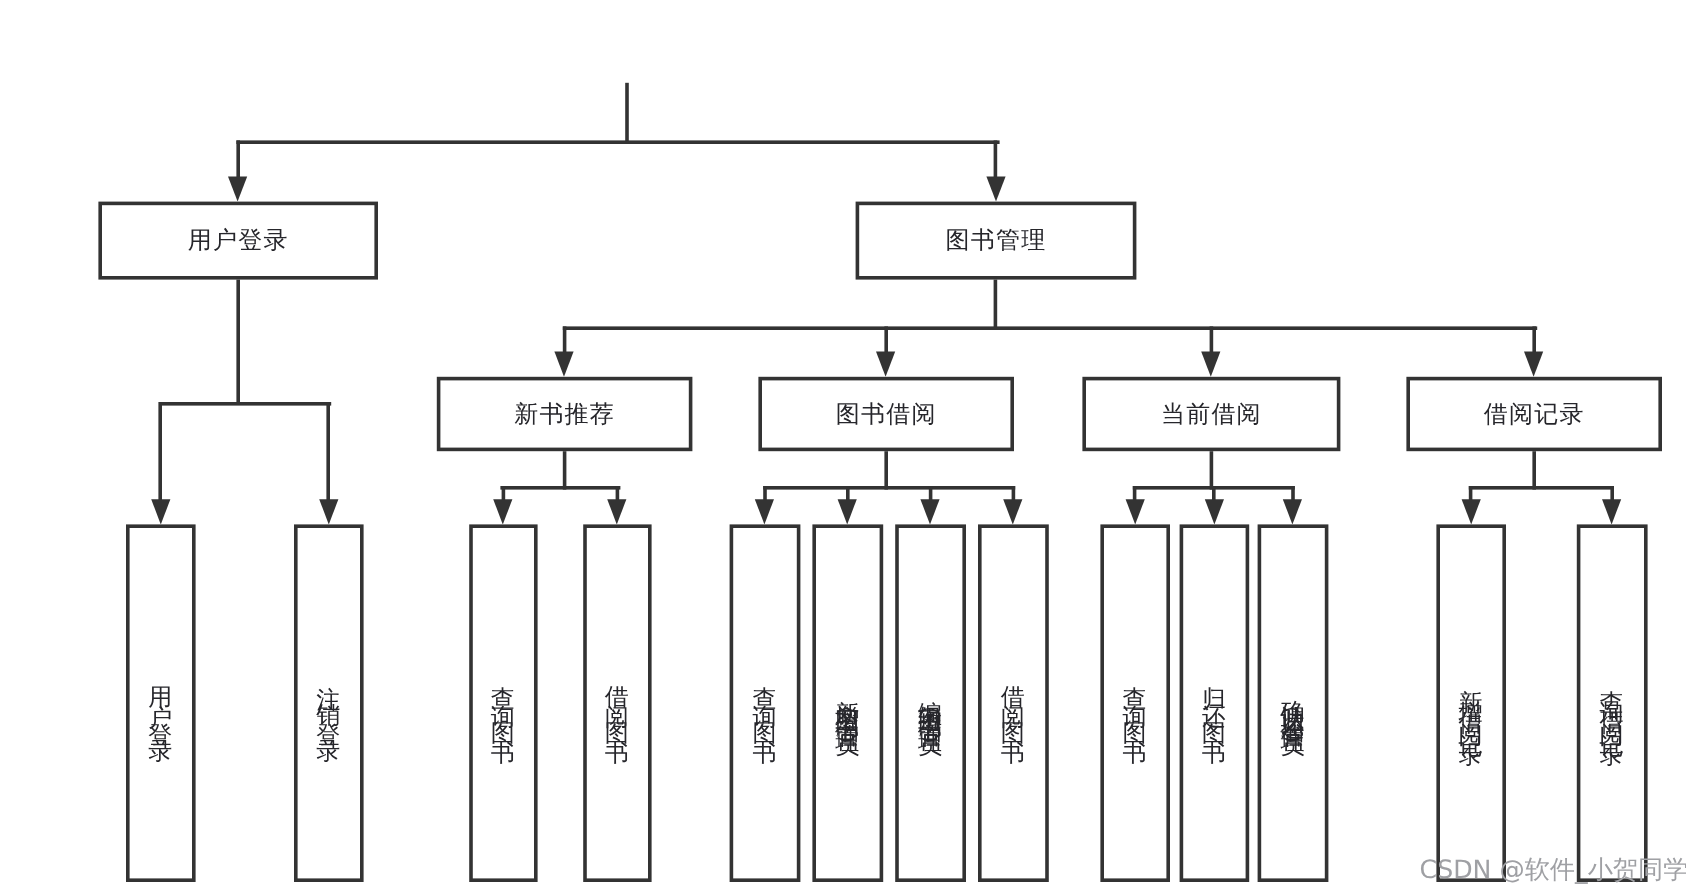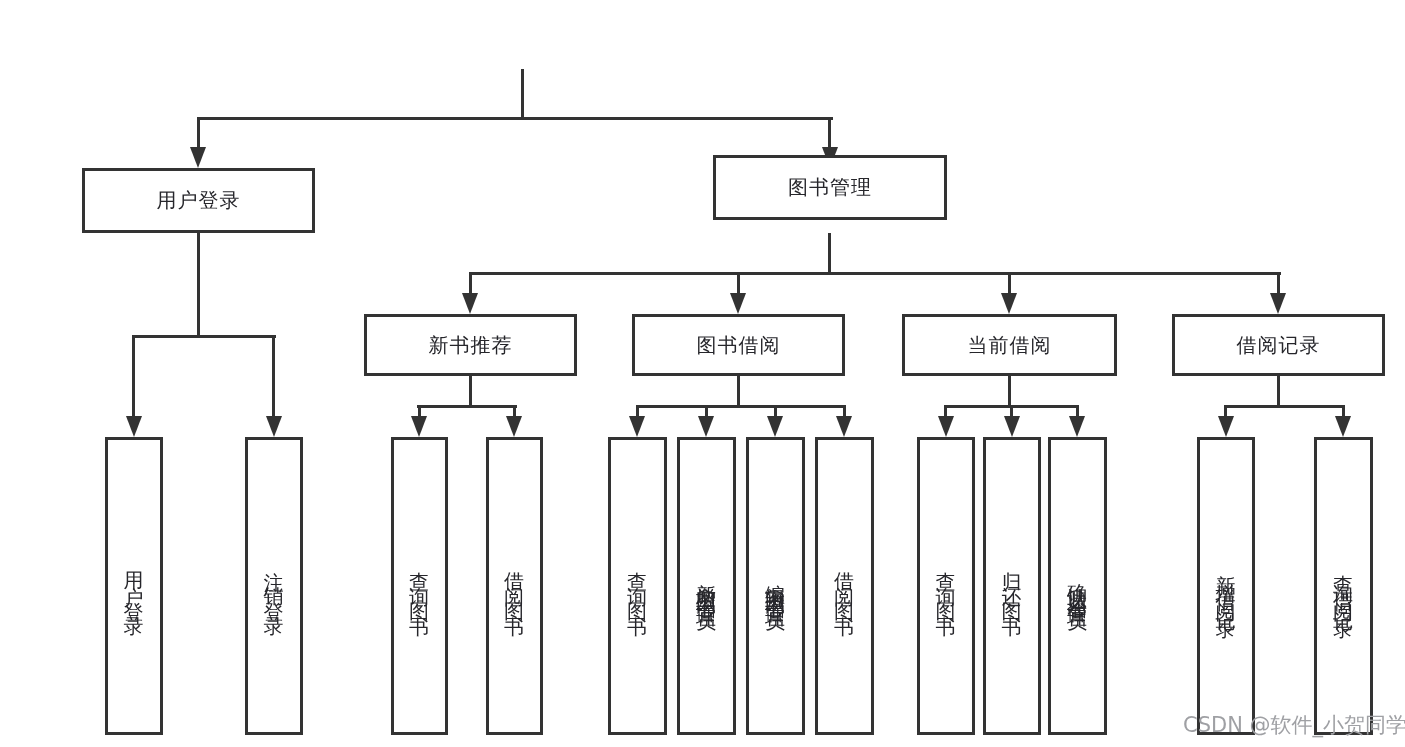--- a/index.html
+++ b/index.html
@@ -54,21 +54,21 @@
   <div class="line" style="left:521px;top:69px;width:3px;height:49px;"></div>
   <div class="line" style="left:197px;top:117px;width:636px;height:3px;"></div>
   <div class="line" style="left:197px;top:117px;width:3px;height:33px;"></div>
   <div class="arrow" style="left:190px;top:147px;"></div>
   <div class="line" style="left:828px;top:117px;width:3px;height:33px;"></div>
   <div class="arrow" style="left:822px;top:147px;"></div>
 
   <div class="box" style="left:82px;top:168px;width:233px;height:65px;">
     <span class="hlabel">用户登录</span>
   </div>
-  <div class="box" style="left:713px;top:155px;width:234px;height:65px;">
+  <div class="box" style="left:713px;top:168px;width:234px;height:65px;">
     <span class="hlabel">图书管理</span>
   </div>
 
   <div class="line" style="left:197px;top:233px;width:3px;height:102px;"></div>
   <div class="line" style="left:133px;top:335px;width:143px;height:3px;"></div>
   <div class="line" style="left:132px;top:335px;width:3px;height:84px;"></div>
   <div class="arrow" style="left:126px;top:416px;"></div>
   <div class="line" style="left:272px;top:335px;width:3px;height:84px;"></div>
   <div class="arrow" style="left:266px;top:416px;"></div>
 

